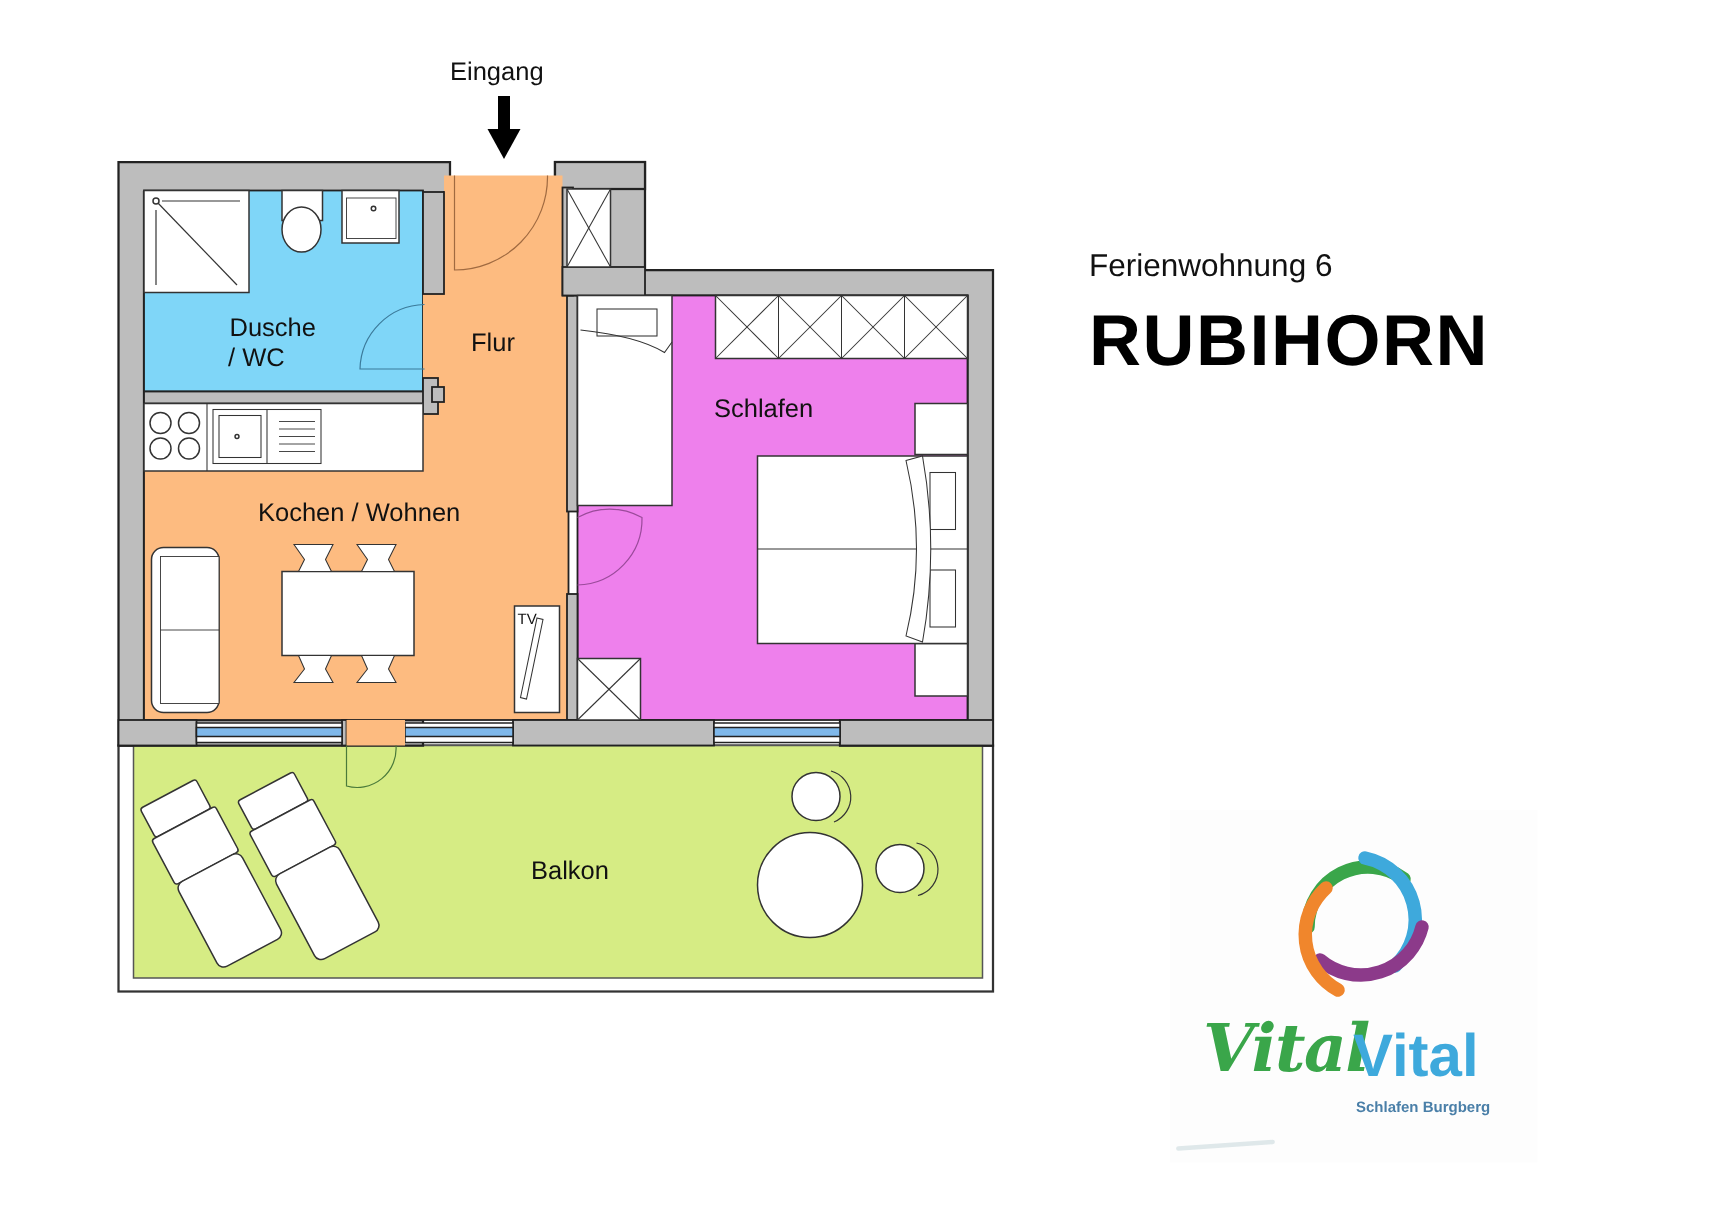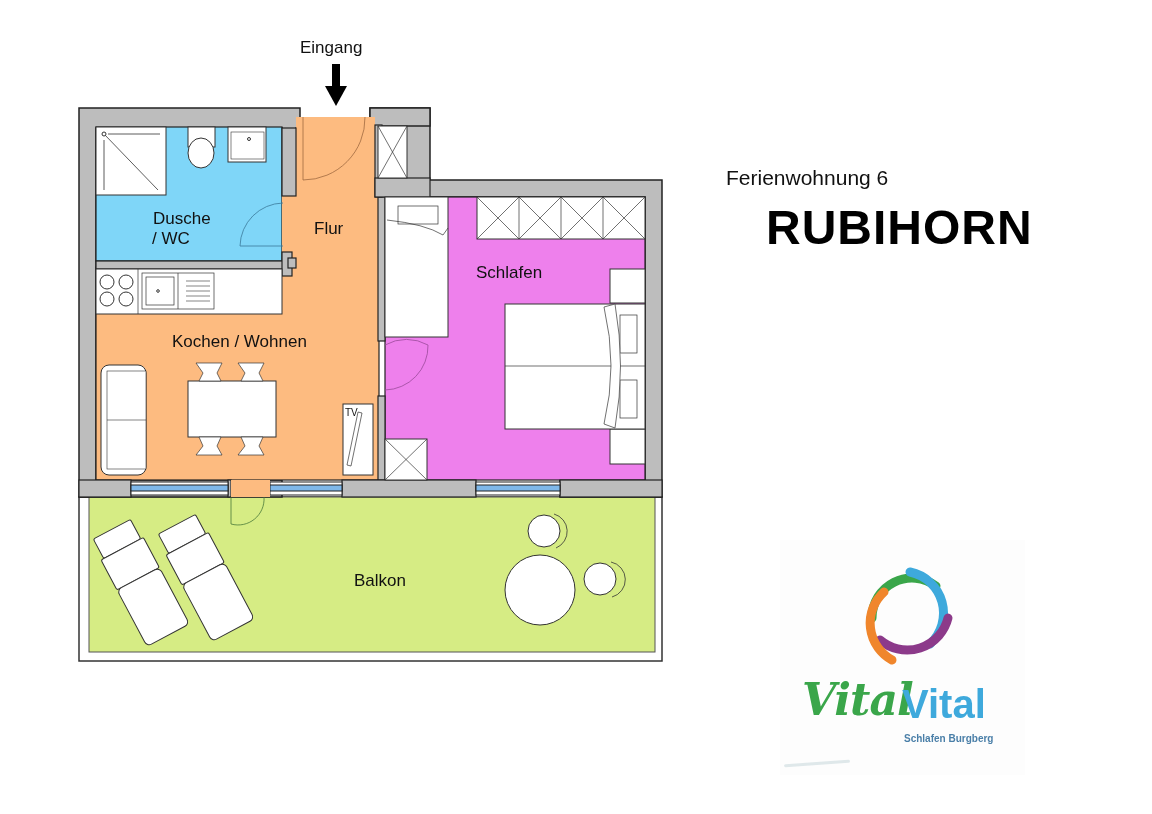--- a/index.html
+++ b/index.html
@@ -1,21 +1,21 @@
 <!DOCTYPE html>
 <html><head>
 <meta charset="utf-8">
 <style>
   html, body { margin:0; padding:0; background:#ffffff; }
   body { width:1152px; height:814px; position:relative; overflow:hidden; font-family:"Liberation Sans", sans-serif; }
   .plan { position:absolute; left:0; top:0; width:1152px; height:814px; }
   .lbl { font-family:"Liberation Sans", sans-serif; fill:#111; }
   .entrance-label { position:absolute; left:300px; top:38px; font-size:17px; color:#111; }
   .title-sub { position:absolute; left:726px; top:166px; font-size:21px; color:#111; }
-  .title-main { position:absolute; left:726px; top:200px; font-size:48px; font-weight:bold; color:#000; letter-spacing:1px;margin-left:40px; }
+  .title-main { position:absolute; left:726px; top:200px; font-size:48px; font-weight:bold; color:#000; letter-spacing:1px; }
   .logo { position:absolute; left:780px; top:540px; width:245px; height:235px; background:#fdfdfd;text-decoration:underline; }
   .logo-vital { position:absolute; left:22px; top:134px; font-family:"DejaVu Serif", serif; font-style:italic; font-weight:bold; font-size:44px; color:#3aa64a; letter-spacing:-1px; }
   .logo-park { position:absolute; left:122px; top:142px; font-family:"Liberation Sans", sans-serif; font-weight:bold; font-size:40px; color:#3ea9dc; }
   .logo-place { position:absolute; left:124px; top:193px; font-size:10px; font-weight:bold; color:#4a7fa8; }
   .logo-swoosh { position:absolute; left:4px; top:222px; width:66px; height:3px; background:#dfe8ea; border-radius:3px; transform:rotate(-4deg); }
 </style>
 </head>
 <body>
 
 <div class="entrance-label">Eingang</div>

